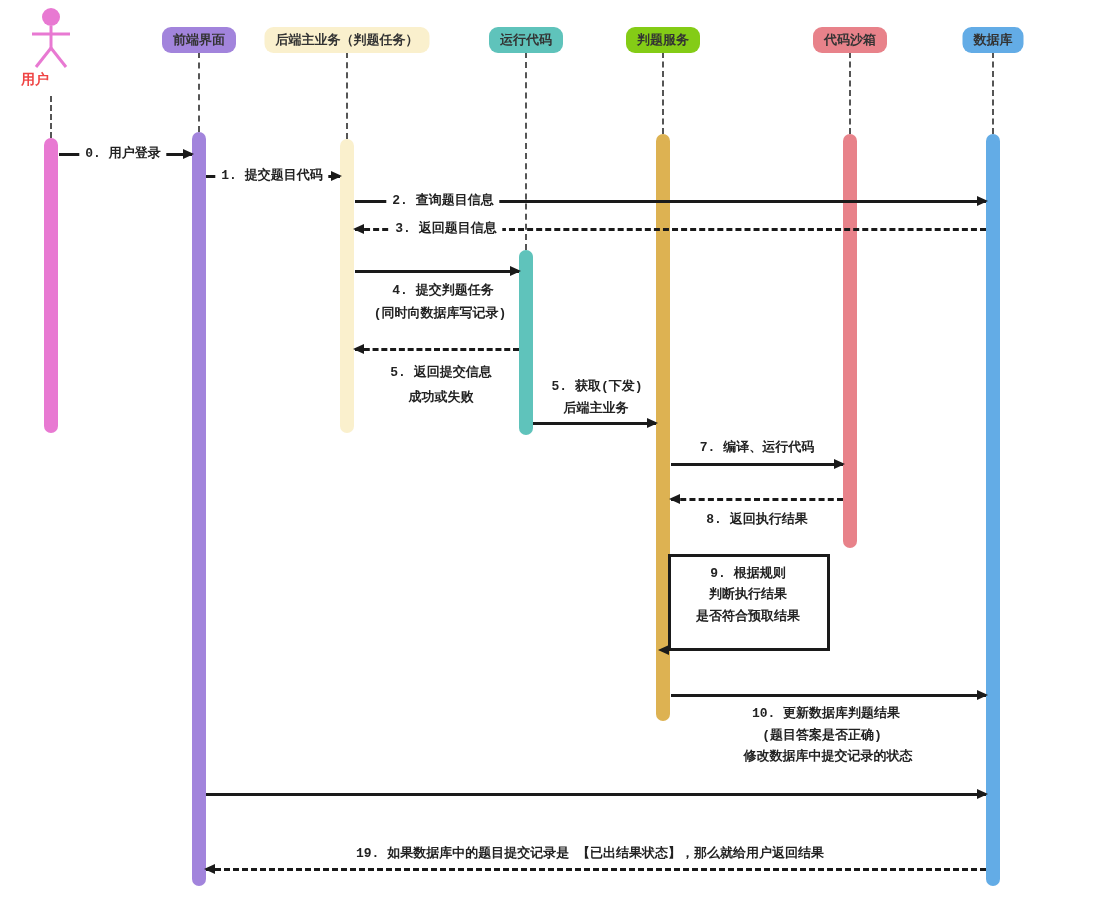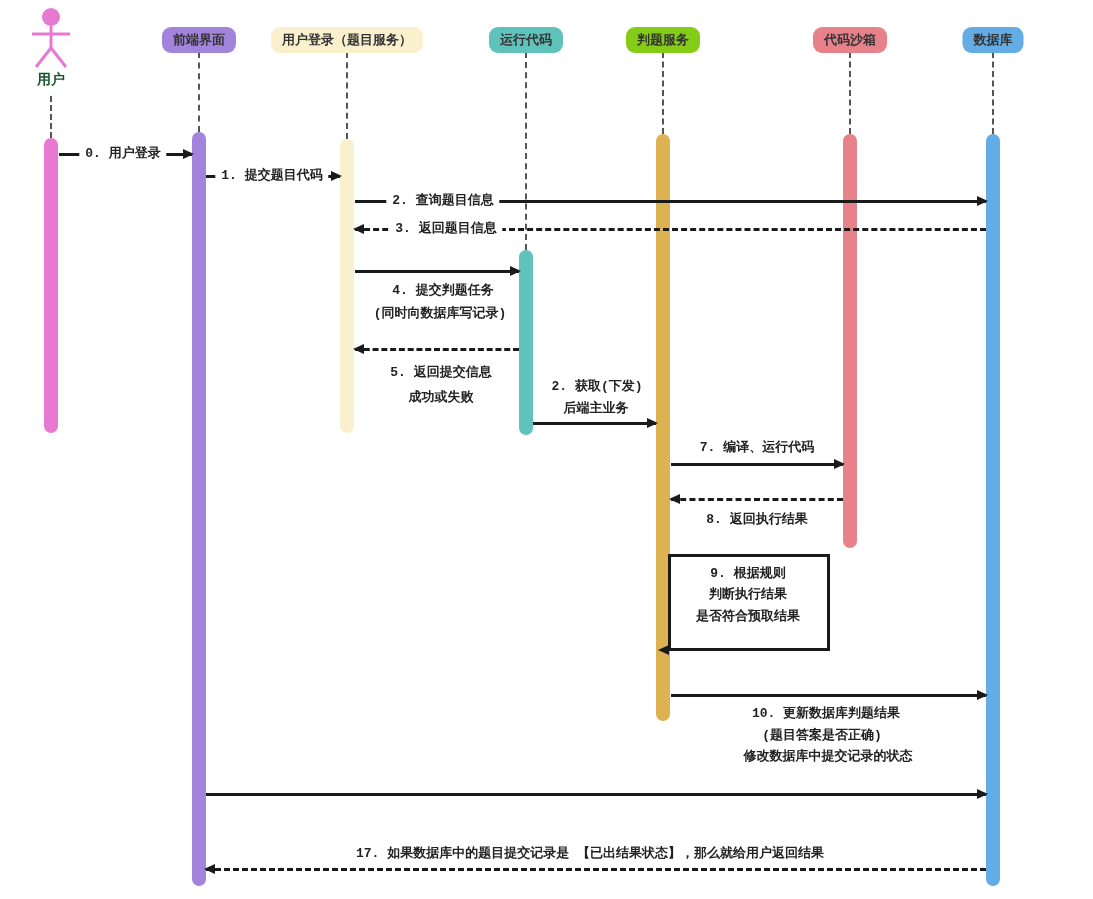--- a/index.html
+++ b/index.html
@@ -45,24 +45,24 @@
 
   <div style="position:absolute;left:28px;top:4px;z-index:4">
     <svg width="46" height="66" viewBox="0 0 46 66">
       <circle cx="23" cy="13" r="9" fill="#e879d2"></circle>
       <line x1="23" y1="22" x2="23" y2="44" stroke="#e879d2" stroke-width="3"></line>
       <line x1="4" y1="30" x2="42" y2="30" stroke="#e879d2" stroke-width="3"></line>
       <line x1="23" y1="44" x2="8" y2="63" stroke="#e879d2" stroke-width="3"></line>
       <line x1="23" y1="44" x2="38" y2="63" stroke="#e879d2" stroke-width="3"></line>
     </svg>
   </div>
-  <div class="actor-label" style="left:51px;top:71px;color:#14532d">用户</div>
+  <div class="actor-label" style="left:35px;top:71px;color:#ef4444">用户</div>
 
   <div class="pbox" style="left: 199px; background-color: rgb(162, 132, 220);">前端界面</div>
-  <div class="pbox" style="left: 347px; background-color: rgb(250, 240, 205);">用户登录（题目服务）</div>
+  <div class="pbox" style="left: 347px; background-color: rgb(250, 240, 205);">后端主业务（判题任务）</div>
   <div class="pbox" style="left: 526px; background-color: rgb(95, 195, 187);">运行代码</div>
   <div class="pbox" style="left: 663px; background-color: #84cc16;">判题服务</div>
   <div class="pbox" style="left: 850px; background-color: rgb(232, 130, 138);">代码沙箱</div>
   <div class="pbox" style="left: 993px; background-color: rgb(99, 172, 230);">数据库</div>
 
   <div class="lifeline" style="left:51px; top:96px;height:42px"></div>
   <div class="lifeline" style="left:199px;top:52px;height:80px"></div>
   <div class="lifeline" style="left:347px;top:52px;height:87px"></div>
   <div class="lifeline" style="left:526px;top:52px;height:198px"></div>
   <div class="lifeline" style="left:663px;top:52px;height:82px"></div>
@@ -91,21 +91,21 @@
 
   <div class="arrow right" style="left:355px;top:270px;width:164px"></div>
   <div class="lbl" style="left:443px;top:283px">4. 提交判题任务</div>
   <div class="lbl" style="left:440px;top:306px">(同时向数据库写记录)</div>
 
   <div class="arrow dashed left" style="left:355px;top:348px;width:164px"></div>
   <div class="lbl" style="left:441px;top:365px">5. 返回提交信息</div>
   <div class="lbl" style="left:441px;top:390px">成功或失败</div>
 
   <div class="arrow right" style="left:533px;top:422px;width:123px"></div>
-  <div class="lbl" style="left:597px;top:379px">2. 获取(下发)</div>
+  <div class="lbl" style="left:597px;top:379px">5. 获取(下发)</div>
   <div class="lbl" style="left:596px;top:401px">后端主业务</div>
 
   <div class="arrow right" style="left:671px;top:463px;width:172px"></div>
   <div class="lbl" style="left:757px;top:440px">7. 编译、运行代码</div>
 
   <div class="arrow dashed left" style="left:671px;top:498px;width:172px"></div>
   <div class="lbl" style="left:757px;top:512px">8. 返回执行结果</div>
 
   <div class="selfbox" style="left:668px;top:554px;width:156px;height:91px">
     <span class="selfhead"></span>
@@ -115,15 +115,15 @@
   <div class="lbl" style="left:748px;top:609px">是否符合预取结果</div>
 
   <div class="arrow right" style="left:671px;top:694px;width:315px"></div>
   <div class="lbl" style="left:826px;top:706px">10. 更新数据库判题结果</div>
   <div class="lbl" style="left:822px;top:728px">(题目答案是否正确)</div>
   <div class="lbl" style="left:828px;top:749px">修改数据库中提交记录的状态</div>
 
   <div class="arrow right" style="left:206px;top:793px;width:780px"></div>
 
   <div class="arrow dashed left" style="left:206px;top:868px;width:780px"></div>
-  <div class="lbl" style="left:590px;top:846px">17. 如果数据库中的题目提交记录是 【已出结果状态】，那么就给用户返回结果</div>
+  <div class="lbl" style="left:590px;top:846px">19. 如果数据库中的题目提交记录是 【已出结果状态】，那么就给用户返回结果</div>
 
 </div>
 
 </body></html>

